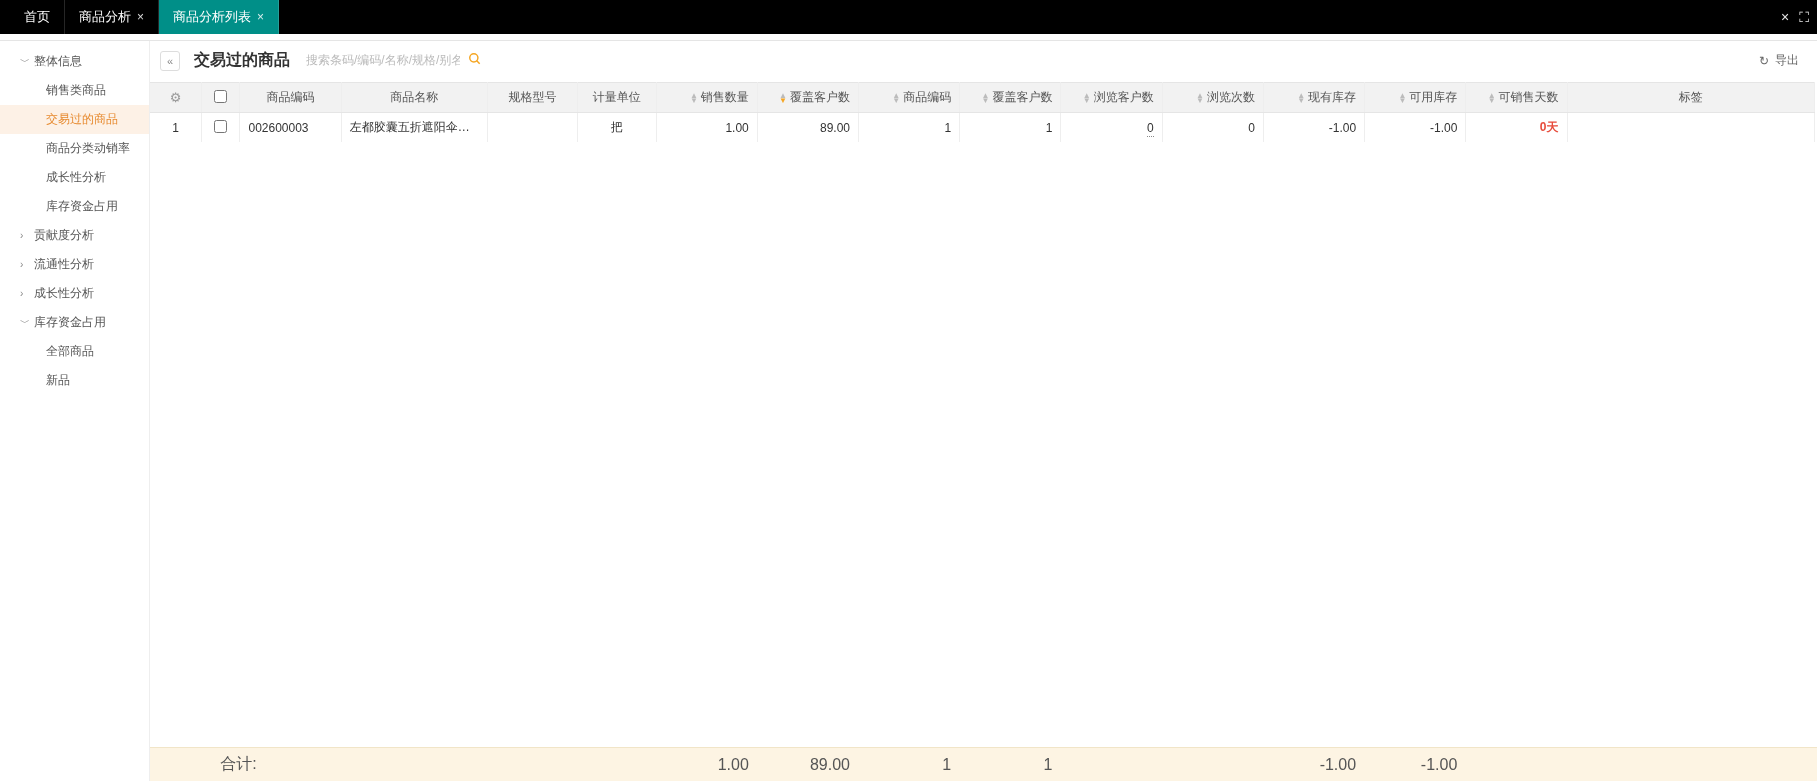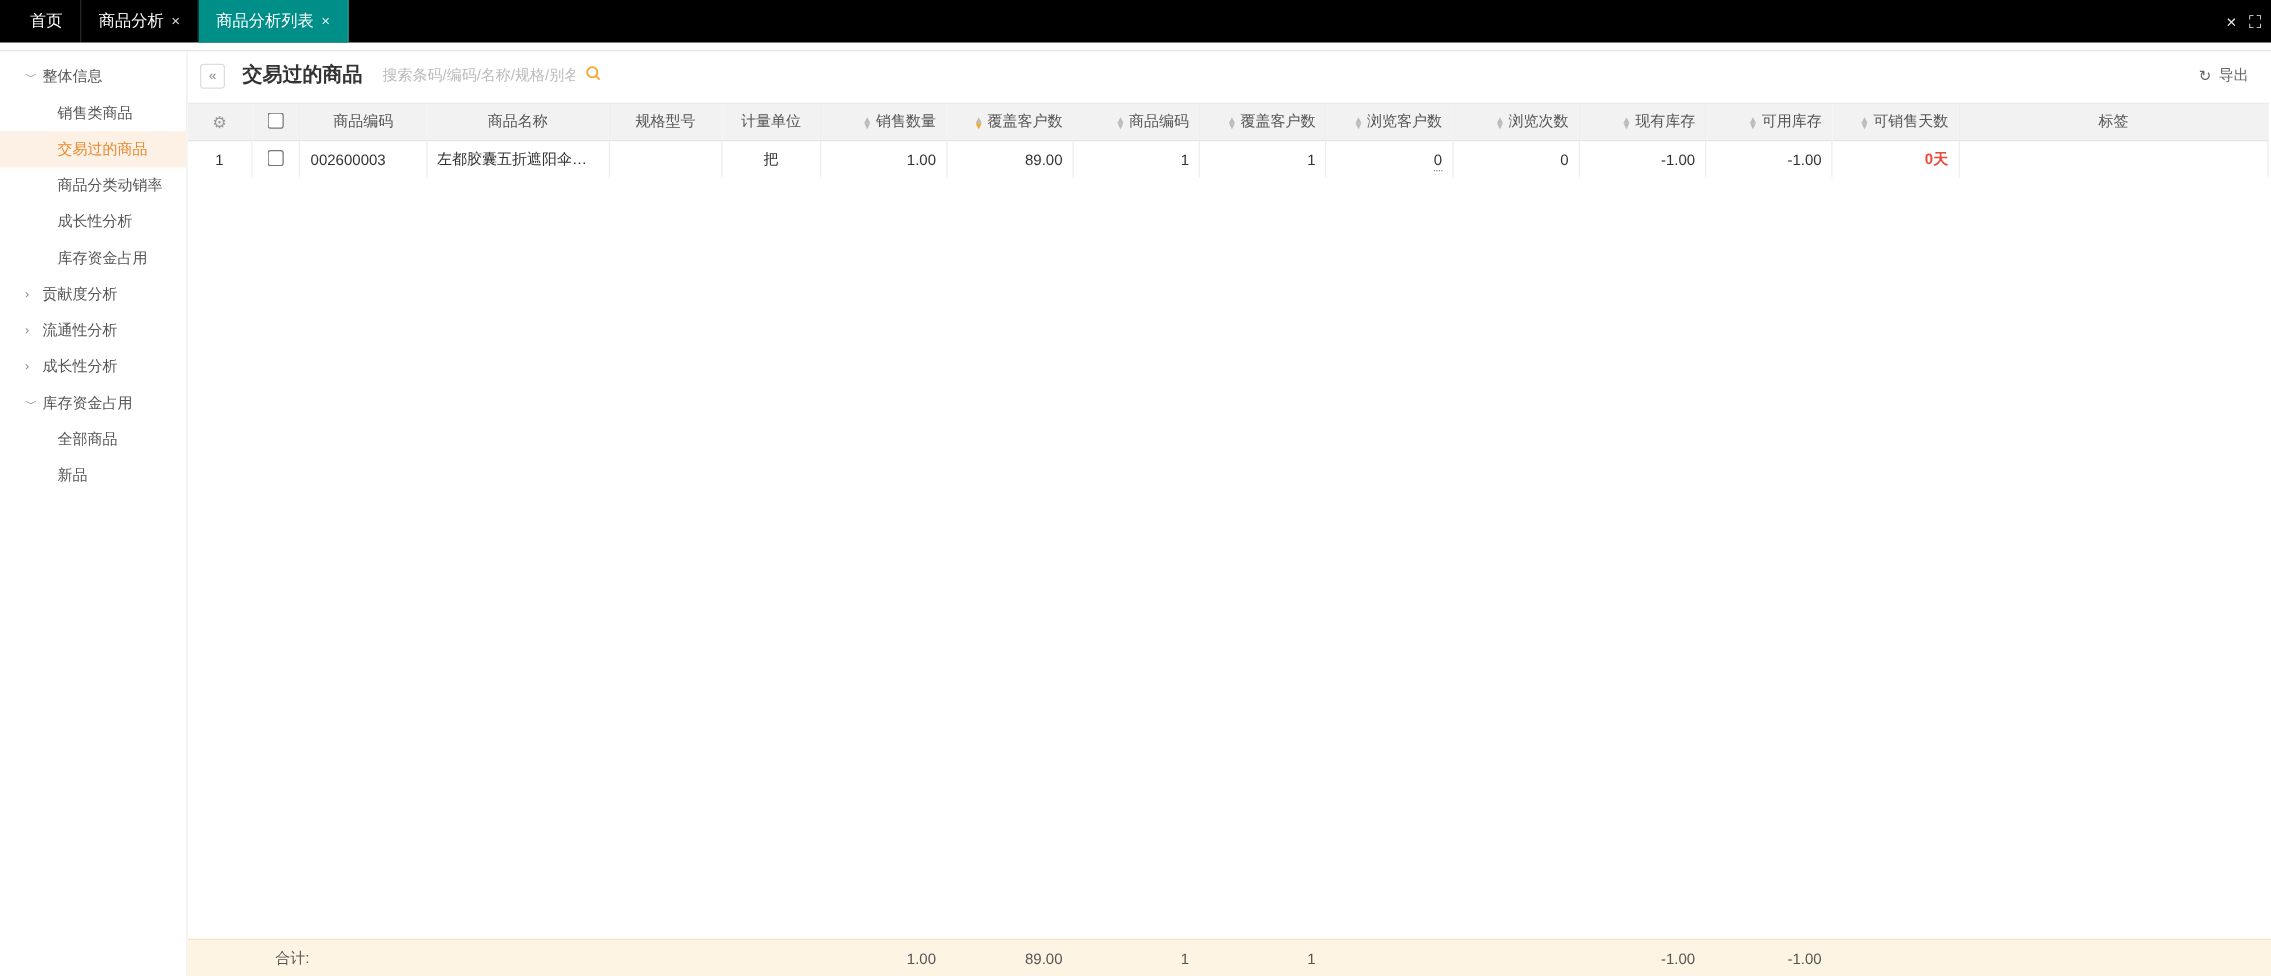--- a/index.html
+++ b/index.html
@@ -163,21 +163,21 @@
   .sort-arrows .down.active{ color:#f5a623;}
   .gear { color:#999; font-size:13px; }
   .chk { width:13px; height:13px; }
   .red { color:#e74c3c;font-weight:bold; }
   .underline-dot { border-bottom:1px dotted #888; padding-bottom:1px; cursor:pointer; }
 
   
   .totals {
     background:#fdf4e3;
     border-top:1px solid #f1e5c8;
-    font-size:12px;
+    font-size:16px;
     color:#555;
   }
   .totals td {
     padding:6px 8px;
     border-right:1px solid transparent;
     white-space:nowrap;
   }
   .totals td.num{ text-align:right;}
   .totals-table{ width:calc(100% - 2px); table-layout:fixed; border-collapse:collapse;}
 </style>

